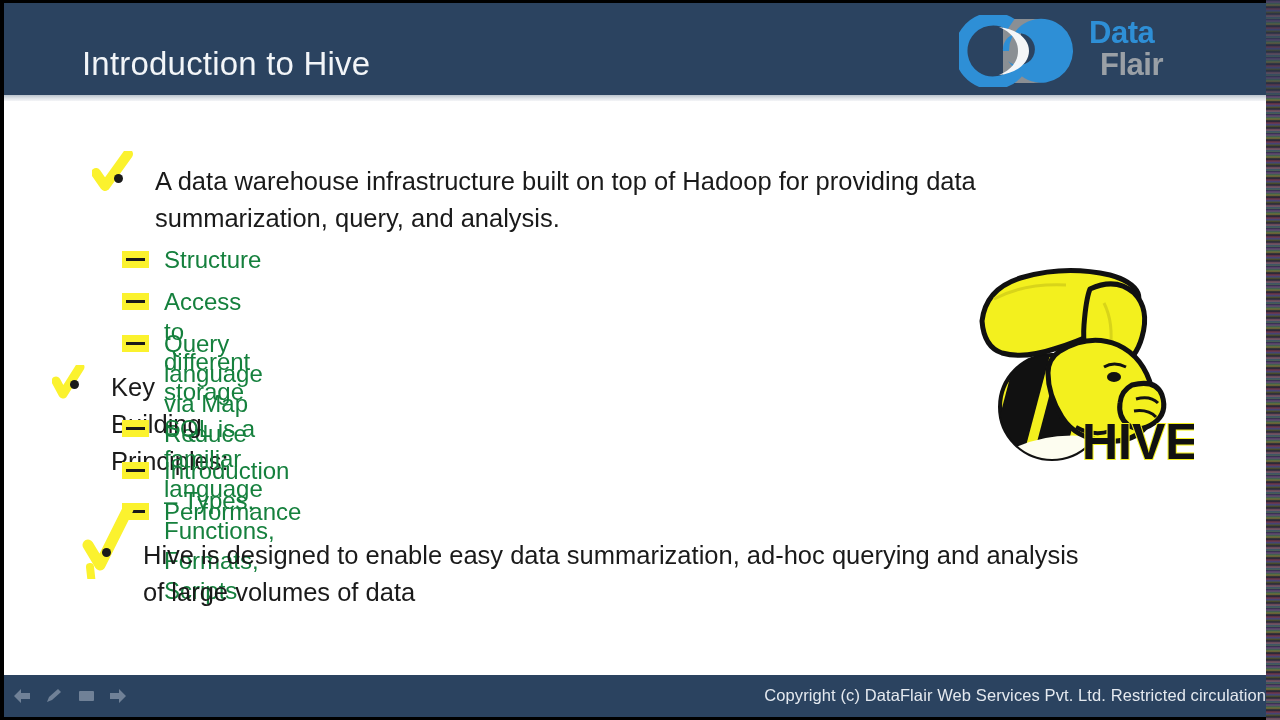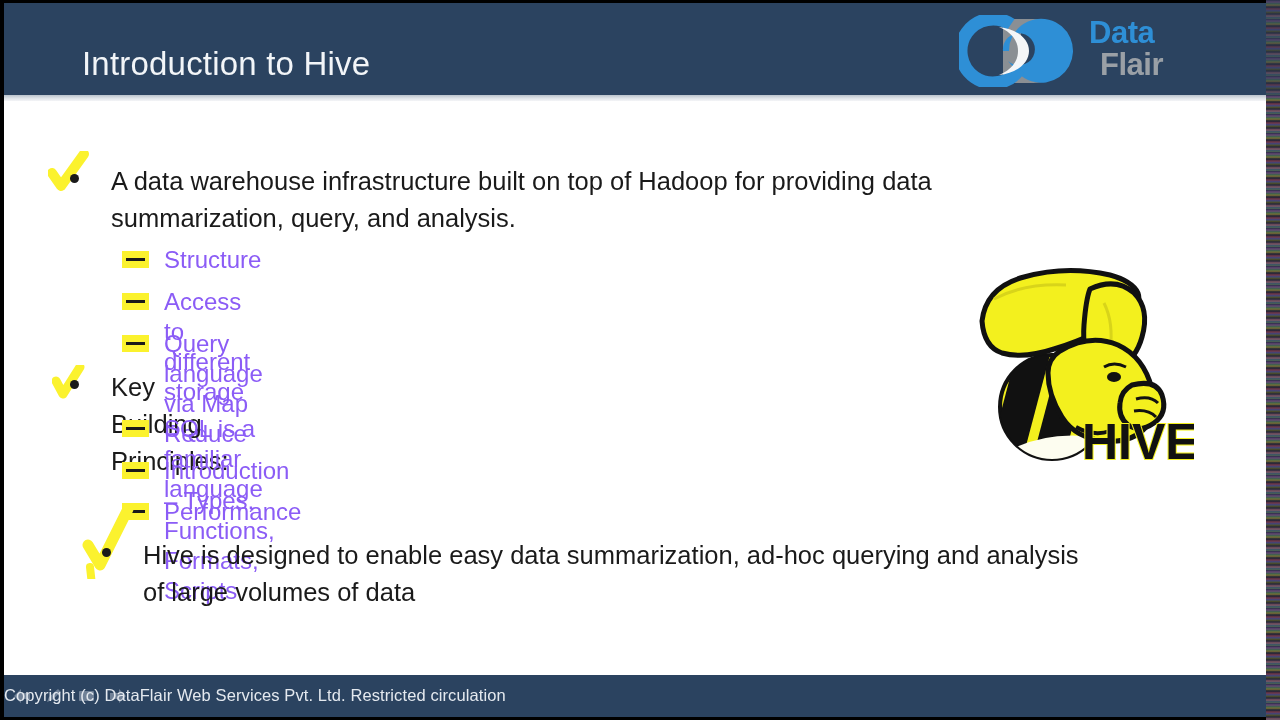--- a/index.html
+++ b/index.html
@@ -174,21 +174,21 @@
     width: 19px;
     height: 3px;
     background: #1a1a1a;
   }
   .l2-text {
     position: absolute;
     left: 160px;
     top: 0px;
     font-size: 24px;
     line-height: 30px;
-    color: #8b5cf6;
+    color: #15803d;
     font-weight: 400;
   }
 
   
   .check-mark {
     position: absolute;
     z-index: 2;
     pointer-events: none;
   }
 
@@ -208,21 +208,21 @@
     top: 672px;
     width: 1262px;
     height: 42px;
     background: #2b4360;
   }
   #footer-text {
     position: absolute;
     left: 0;
     top: 11px;
     width: 1262px;
-    text-align: left;
+    text-align: right;
     font-size: 16.5px;
     color: #e4e9ef;
     letter-spacing: 0.1px;
   }
   #footer-controls {
     position: absolute;
     left: 8px;
     top: 12px;
     display: flex;
     align-items: center;
@@ -261,21 +261,21 @@
         </div>
       </div>
 
       <div id="header-title">Introduction to Hive</div>
     </div>
     <div id="header-underline"></div>
 
     <div id="content-area">
 
       <div class="bullet-block" style="left:0; top:62px; width:1000px;">
-        <div class="l1-row" style="height:76px;">
+        <div class="l1-row" style="height:76px;margin-left:44px;">
           <svg class="check-mark" style="left:44px; top:-12px;" width="42" height="46" viewBox="0 0 42 46">
             <path d="M4 22 L13 35 L36 3" fill="none" stroke="#fbf22e" stroke-width="10" stroke-linecap="round" stroke-linejoin="round"></path>
           </svg>
           <span class="l1-dot"></span>
           <div class="l1-text" style="width:940px;">A data warehouse infrastructure built on top of Hadoop for providing data summarization, query, and analysis.</div>
         </div>
       </div>
 
       <div class="bullet-block" style="left:0; top:144px;">
         <div class="l2-row" style="height:30px;">

